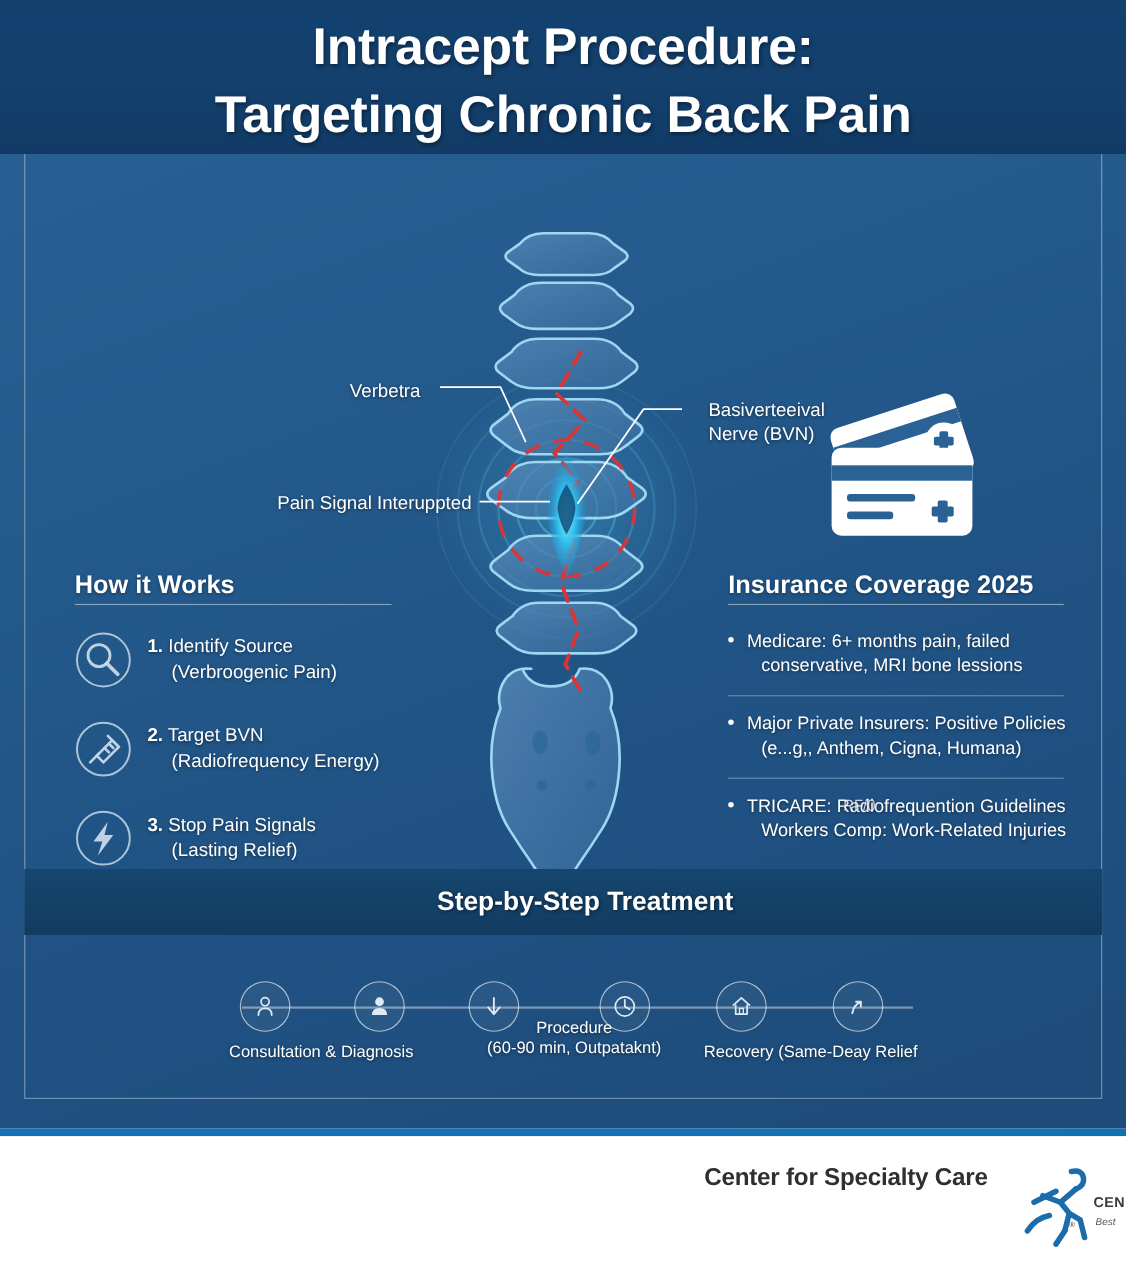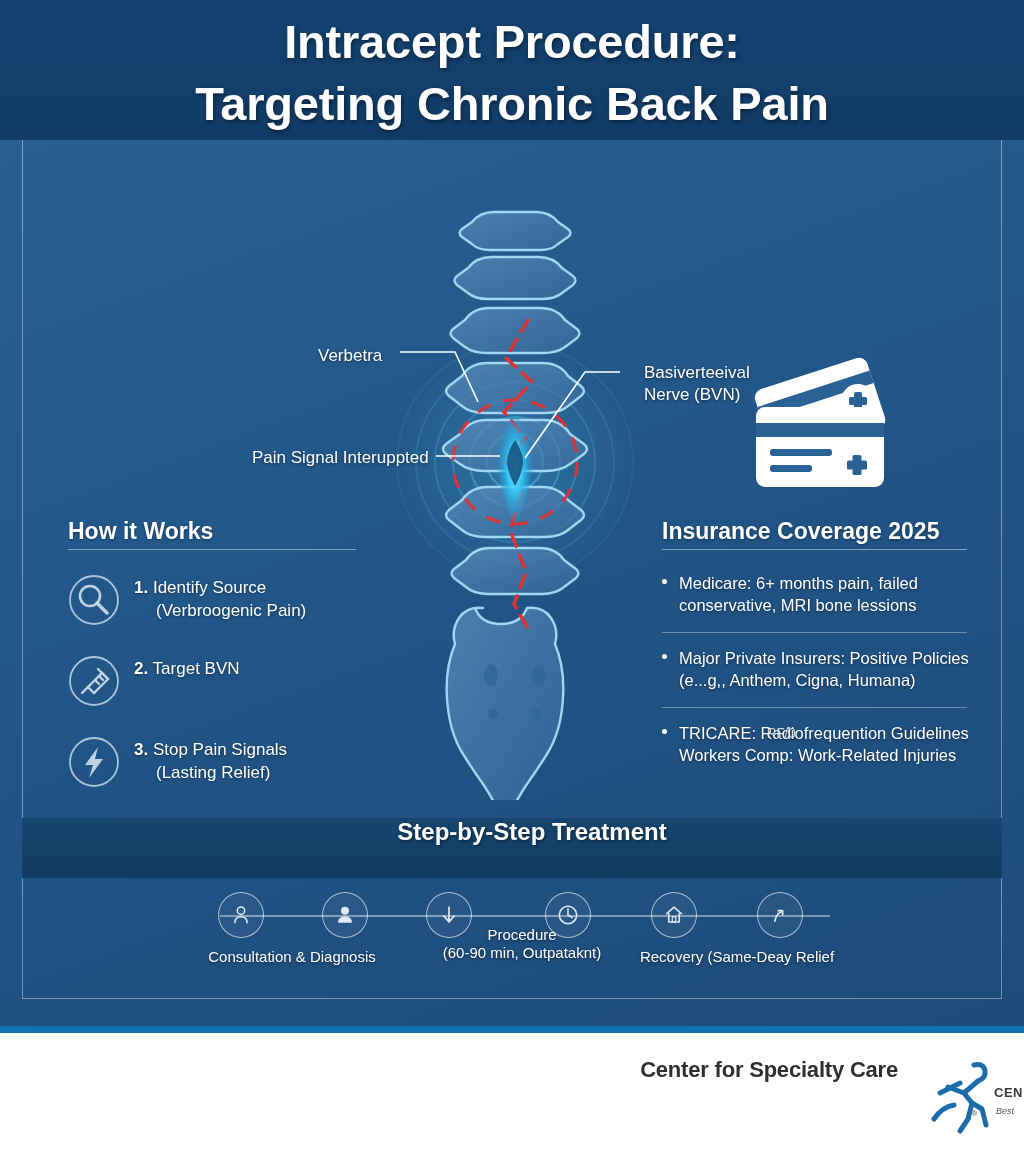--- a/index.html
+++ b/index.html
@@ -121,36 +121,36 @@
     line-height: 1.36;
     padding-left: 17px;
     text-shadow: 0 1px 3px rgba(0,0,0,0.45);
     white-space: nowrap;
   }
   .ins-item .bullet {
     position: absolute; left: 0; top: 7px;
     width: 5px; height: 5px; border-radius: 50%;
     background: #ffffff;
   }
-  .ins-item .l2 { display: block; }
+  .ins-item .l2 { display: block; margin-left: 13px; }
   .ins-sep { height: 1px; background: rgba(255,255,255,0.35); margin: 15px 0 14px 0; width: 305px; }
   .garble { position: relative; display:inline-block; }
   .garble .over {
     position: absolute; left: 86px; top: 1px;
     color: rgba(255,255,255,0.75);
     font-size: 15px;
     transform: scaleX(0.9);
   }
 
   
   .step-band {
-    position: absolute; left: 22px; top: 818px;
+    position: absolute; left: 22px; top: 790px;
     width: 980px; height: 60px;
     background: linear-gradient(180deg,#16466f 0%, #123b61 100%);
-    display: flex; justify-content: center; padding-left: 40px;
+    display: flex; align-items: center; justify-content: center; padding-left: 40px;
   }
   .step-band-text {
     color: #ffffff; font-size: 24px; font-weight: bold;
     text-shadow: 1px 1px 3px rgba(0,0,0,0.5);
   }
 
   
   .timeline { position: absolute; left: 22px; top: 878px; width: 980px; height: 130px; }
   .tl-track { position: absolute; left: 198px; top: 37px; width: 610px; height: 2px; background: rgba(255,255,255,0.42); }
   .tl-node {
@@ -321,20 +321,21 @@
           <path d="M14,38 L22,30"></path>
           <path d="M20,32 L34,18 L40,24 L26,38 z"></path>
           <path d="M30,14 L40,24"></path>
           <path d="M31,21 L35,25"></path>
           <path d="M27,25 L31,29"></path>
         </g>
       </svg>
       <div class="how-text">
         <span class="num">2.</span>
         <span>Target BVN</span>
+        <span class="how-sub">(Radiofrequency Energy)</span>
       </div>
     </div>
 
     <div class="how-row">
       <svg class="how-icon" viewBox="0 0 52 52">
         <circle cx="26" cy="26" r="24" fill="none" stroke="#cfe0ee" stroke-width="1.8" opacity="0.8"></circle>
         <path d="M30,11 L17,29 h8 l-4,13 l14,-19 h-8 z" fill="#cfe0ee" opacity="0.9"></path>
       </svg>
       <div class="how-text">
         <span class="num">3.</span>

